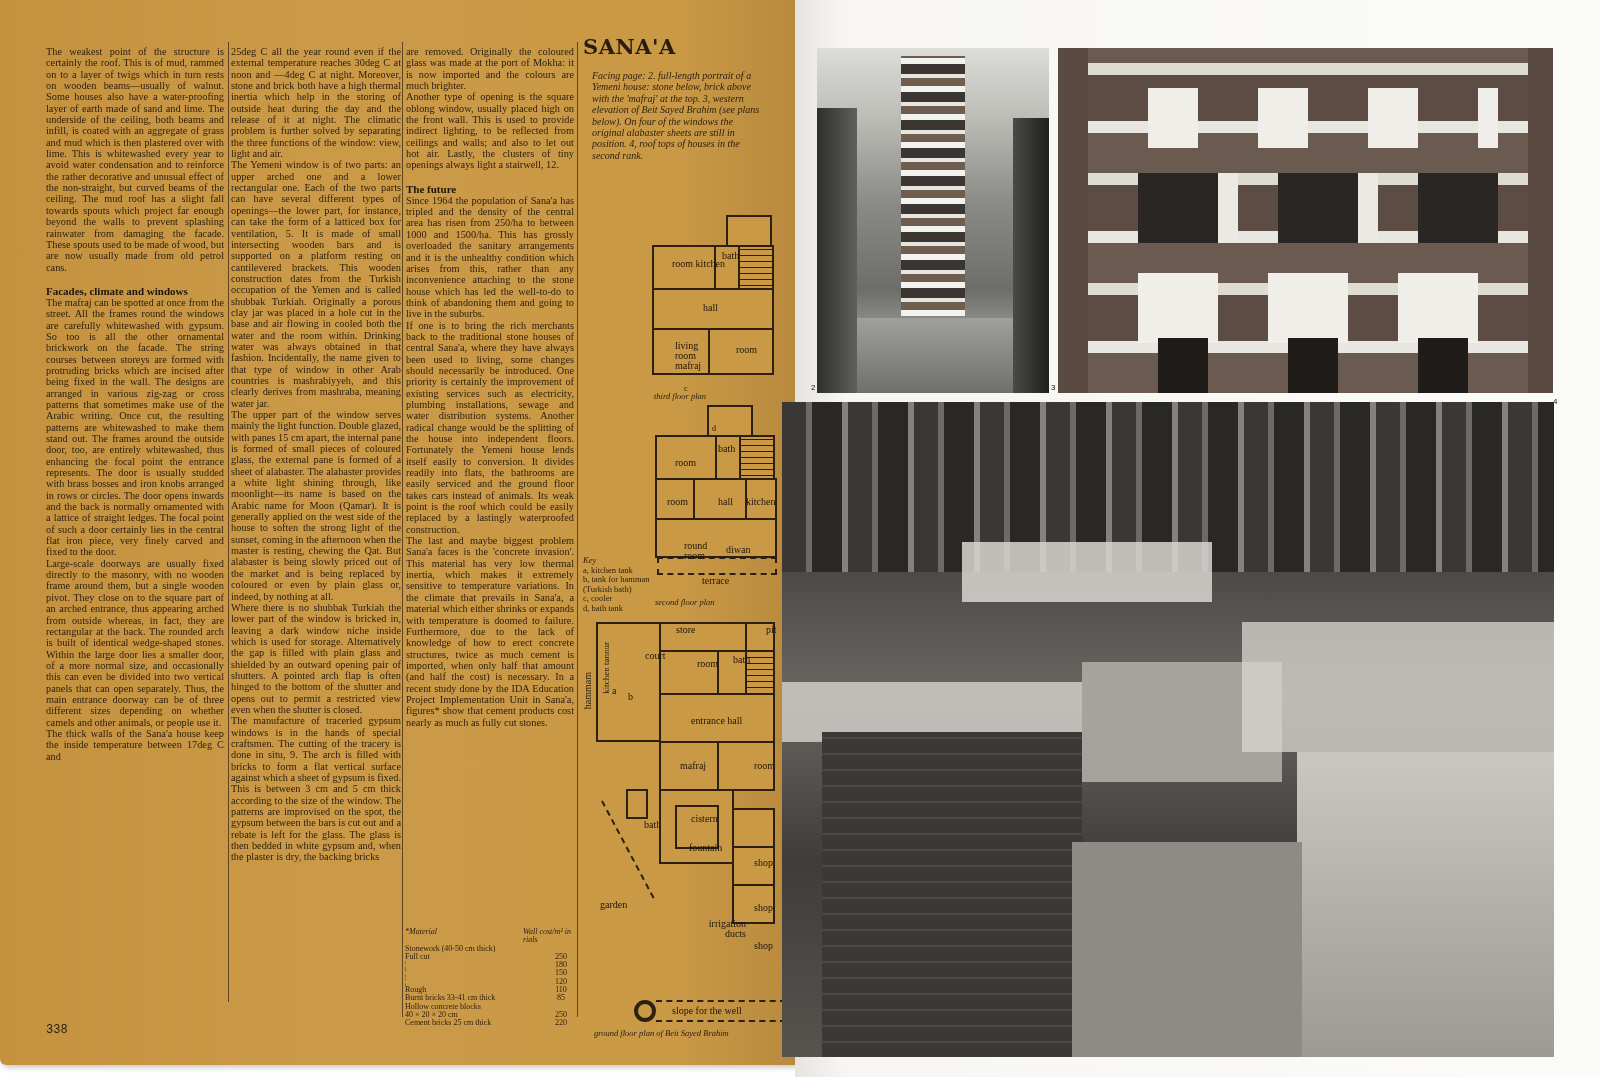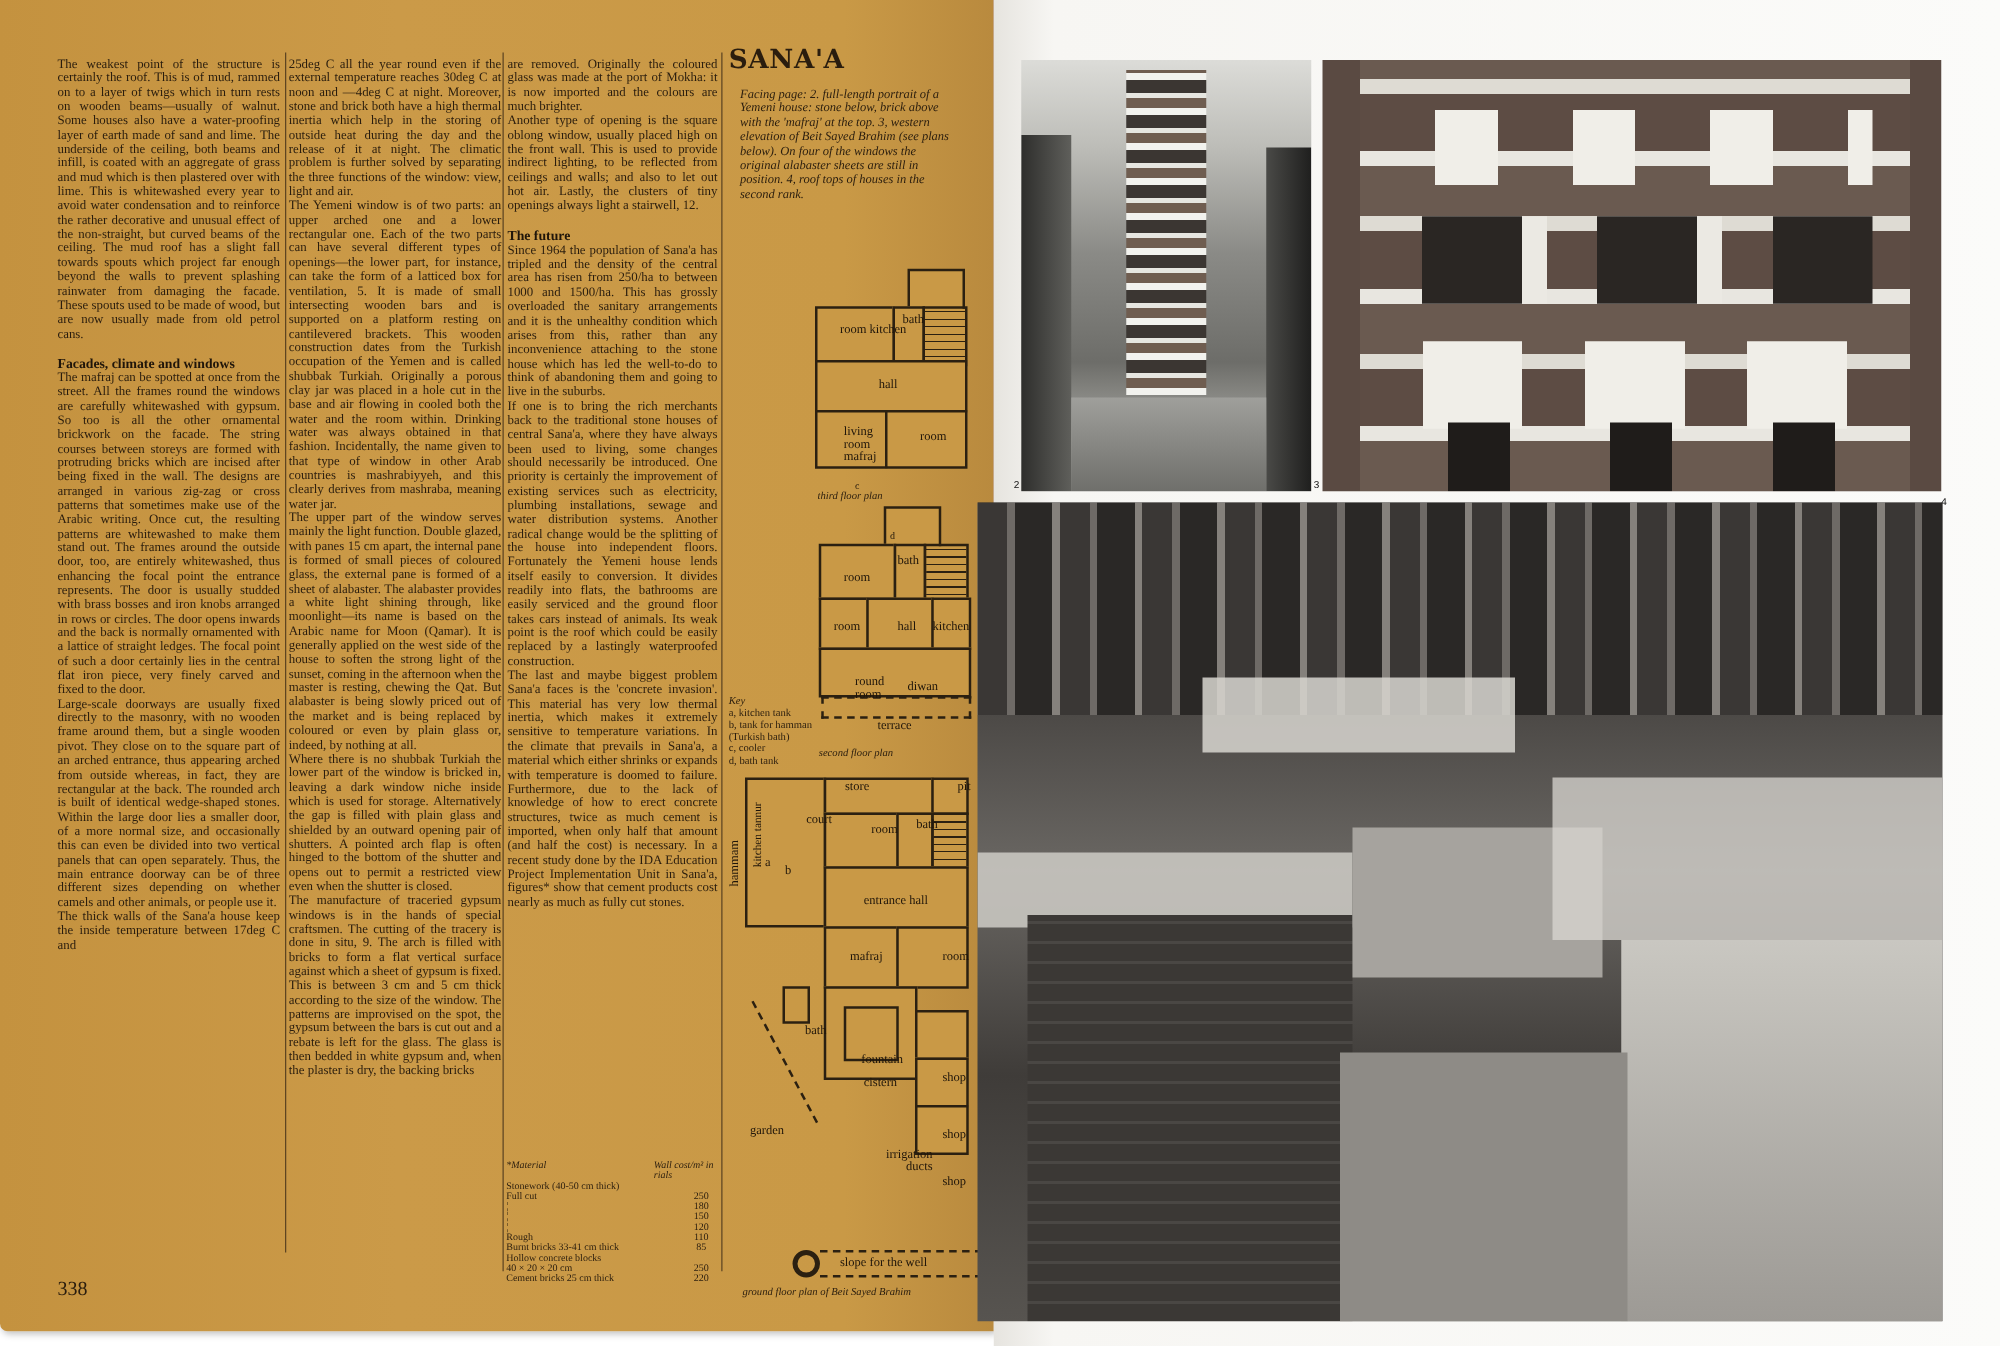--- a/index.html
+++ b/index.html
@@ -1,32 +1,32 @@
 <!DOCTYPE html>
 <html><head>
 <meta charset="utf-8">
 <style>
   *{box-sizing:border-box;margin:0;padding:0}
   html,body{width:1600px;height:1077px;overflow:hidden;background:#ffffff}
   body{position:relative;font-family:"DejaVu Serif",serif}
-  .spread{position:absolute;left:0;top:0;width:1600px;height:878px;background:#c4b5fd}
+  .spread{position:absolute;left:0;top:0;width:1600px;height:878px;background:#5eead4}
   .left-page{position:absolute;left:0;top:0;width:795px;height:1065px;
     background:linear-gradient(90deg,#c4923f 0%,#cb9a48 40%,#c99946 85%,#b98a3e 100%);
     border-bottom-left-radius:6px;box-shadow:2px 2px 6px rgba(0,0,0,.25)}
   .right-page{position:absolute;left:795px;top:0;width:805px;height:1077px;
     background:linear-gradient(90deg,#e6e4df 0%,#f7f6f3 6%,#fbfbf9 100%)}
   .col{position:absolute;top:46px;font-family:"Liberation Serif",serif;font-size:10.3px;line-height:11.35px;
     color:#2a1d0e;text-align:justify;hyphens:manual}
   .col p{margin:0}
   .col h3{font-family:"Liberation Serif",serif;font-weight:bold;font-size:11px;line-height:12px;margin-top:12px;color:#1f150a}
   #col1{left:46px;width:178px}
   #col2{left:231px;width:170px}
   #col3{left:406px;width:168px}
   .rule{position:absolute;top:42px;width:1px;background:#3a2a15;opacity:.75}
-  .page-number{position:absolute;left:46px;top:1023px;font-family:Liberation Serif, serif;font-size:16px;color:#2a1d0e}
+  .page-number{position:absolute;left:46px;top:1023px;font-family:Liberation Mono, monospace;font-size:12px;color:#2a1d0e}
   .title{position:absolute;left:583px;top:34px;font-family:"DejaVu Serif",serif;font-weight:bold;font-size:21px;letter-spacing:.5px;color:#2a1d0e}
   .caption{position:absolute;left:592px;top:70px;width:172px;font-family:"Liberation Serif",serif;font-style:italic;font-size:10px;line-height:11.4px;color:#2a1d0e}
   .plan{position:absolute;background:transparent}
   .plan .room{position:absolute;border:2px solid #2b2011;background:#c99946}
   .plan-label{position:absolute;font-family:"Liberation Serif",serif;font-size:10px;line-height:10px;color:#1f150a;white-space:nowrap}
   .plan-caption{position:absolute;font-family:"Liberation Serif",serif;font-style:italic;font-size:8.5px;color:#2a1d0e;white-space:nowrap}
   .key{position:absolute;left:583px;top:556px;font-family:"Liberation Serif",serif;font-size:8.5px;line-height:9.5px;color:#2a1d0e}
   .key .key-title{font-style:italic}
   .cost-table{position:absolute;left:405px;top:928px;width:170px;font-family:"Liberation Serif",serif;font-size:8px;line-height:8.3px;color:#2a1d0e}
   .cost-table .hdr{display:flex;justify-content:space-between;font-style:italic}
@@ -194,21 +194,21 @@
     <span class="plan-label" style="left:697px;top:659px">room</span>
     <span class="plan-label" style="left:733px;top:655px">bath</span>
     <span class="plan-label" style="left:612px;top:686px">a</span>
     <span class="plan-label" style="left:628px;top:692px">b</span>
     <span class="plan-label" style="left:583px;top:672px;writing-mode:vertical-rl;transform:rotate(180deg)">hammam</span>
     <span class="plan-label" style="left:691px;top:716px">entrance hall</span>
     <span class="plan-label" style="left:680px;top:761px">mafraj</span>
     <span class="plan-label" style="left:754px;top:761px">room</span>
     <span class="plan-label" style="left:644px;top:820px">bath</span>
     <span class="plan-label" style="left:689px;top:843px">fountain</span>
-    <span class="plan-label" style="left:691px;top:862px">cistern</span>
+    <span class="plan-label" style="left:691px;top:814px">cistern</span>
     <span class="plan-label" style="left:754px;top:858px">shop</span>
     <span class="plan-label" style="left:754px;top:903px">shop</span>
     <span class="plan-label" style="left:754px;top:941px">shop</span>
     <span class="plan-label" style="left:600px;top:900px">garden</span>
     <span class="plan-label" style="left:686px;top:919px;width:60px;white-space:normal;text-align:right">irrigation ducts</span>
     <div class="dash" style="left:602px;top:800px;width:110px;transform:rotate(62deg);transform-origin:left"></div>
     <div style="position:absolute;left:634px;top:1000px;width:22px;height:22px;border:4px solid #2b2011;border-radius:50%"></div>
     <div class="dash" style="left:656px;top:1000px;width:130px"></div>
     <div class="dash" style="left:656px;top:1020px;width:130px"></div>
     <span class="plan-label" style="left:672px;top:1006px">slope for the well</span>

